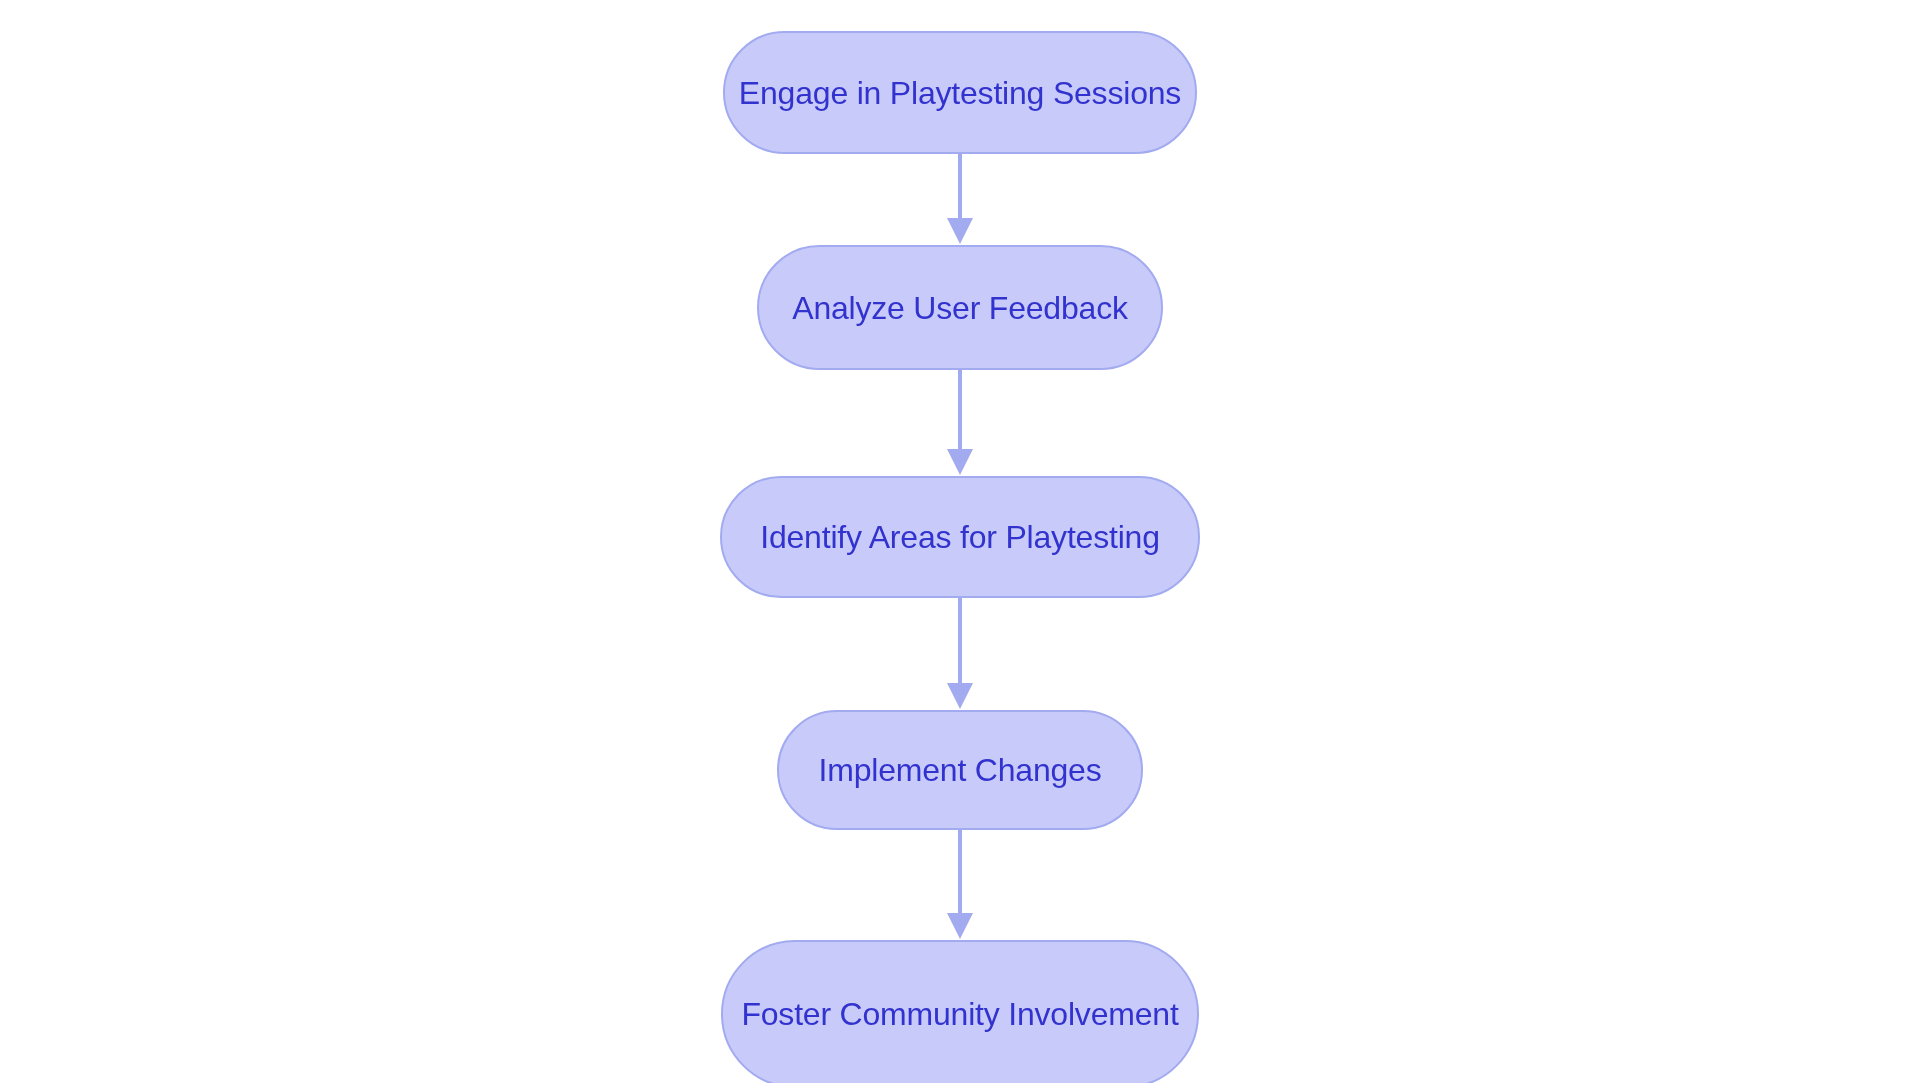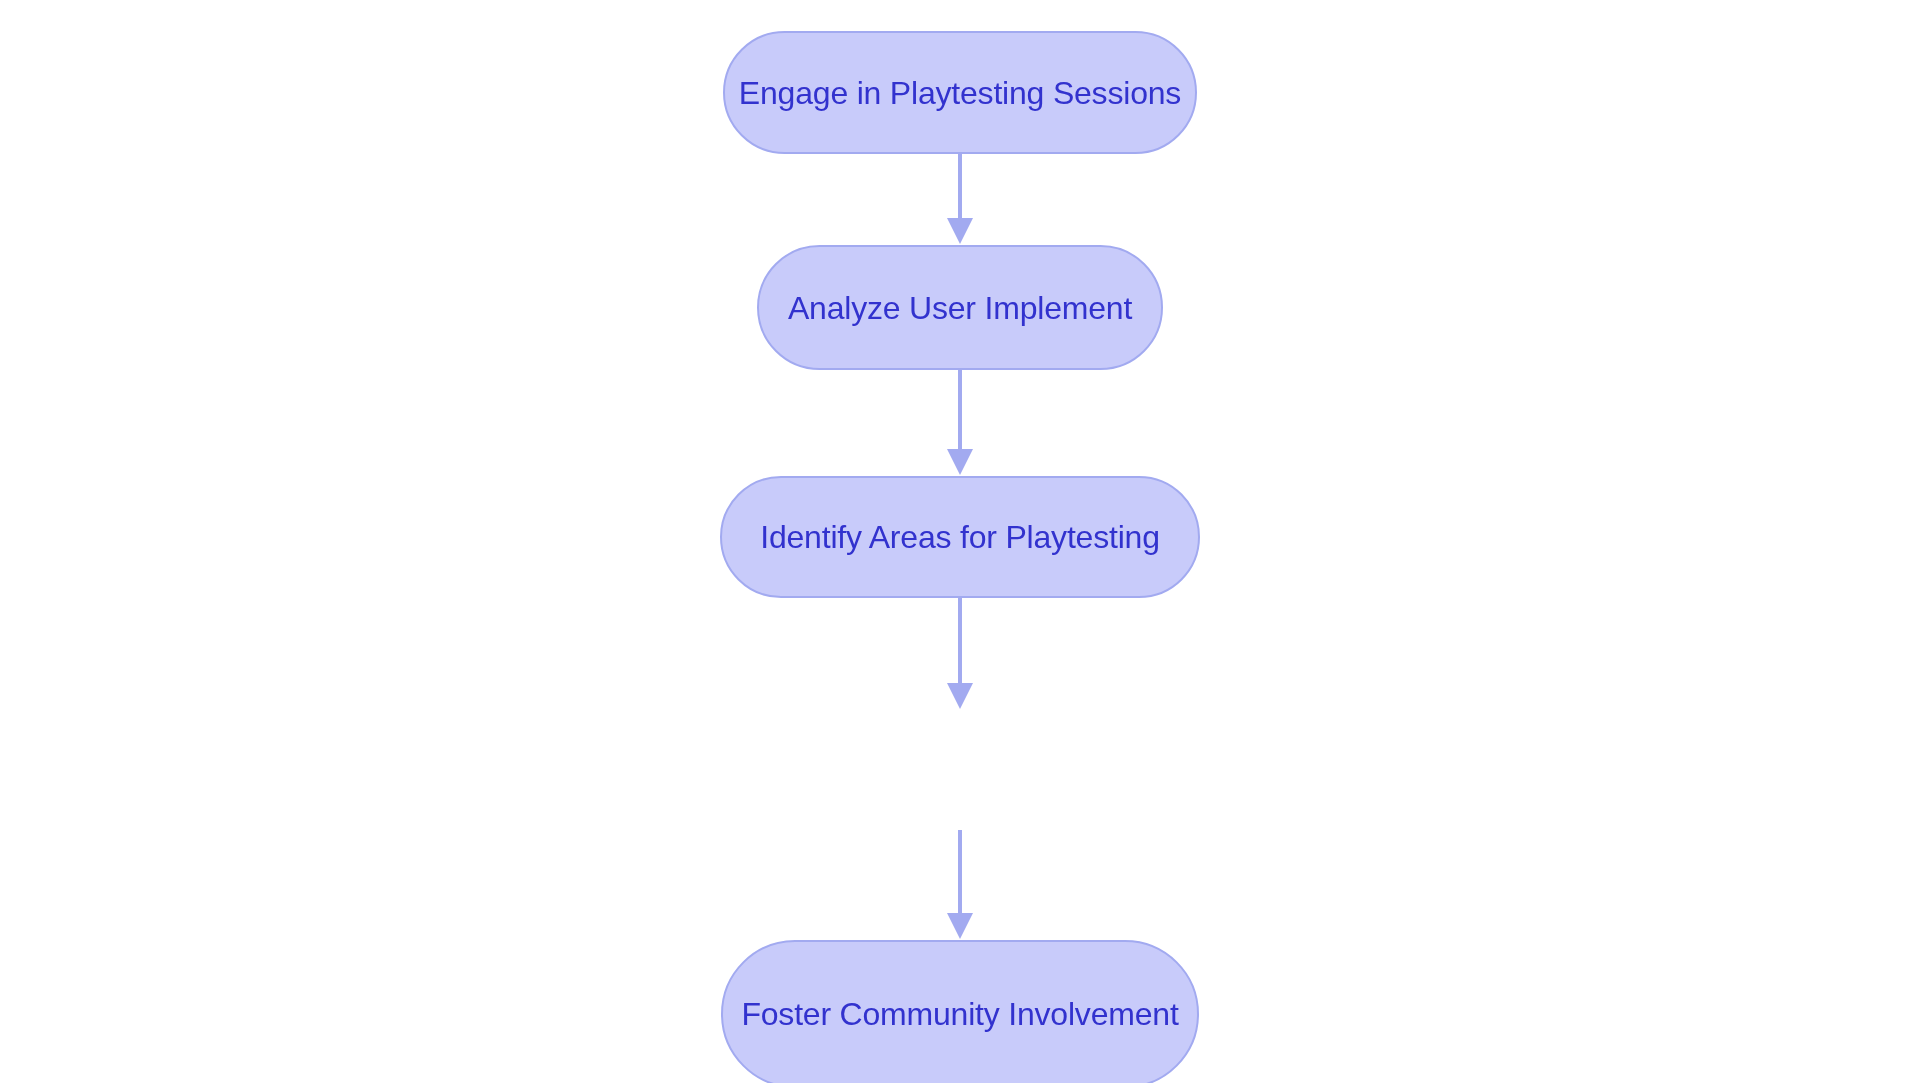--- a/index.html
+++ b/index.html
@@ -87,25 +87,28 @@
       <line x1="14" y1="0" x2="14" y2="86" stroke="#A2AAF0" stroke-width="4"></line>
       <polygon points="14,109 1,83 27,83" fill="#A2AAF0"></polygon>
     </svg>
   </div>
 
   <div class="flow-node" style="left:960px; top:15px; width:474px; height:123px;margin-top:16px;">
     <span class="flow-node-label">Engage in Playtesting Sessions</span>
   </div>
 
   <div class="flow-node" style="left:960px; top:245px; width:406px; height:125px;">
-    <span class="flow-node-label">Analyze User Implement</span>
+    <span class="flow-node-label">Analyze User Feedback</span>
   </div>
 
   <div class="flow-node" style="left:960px; top:476px; width:480px; height:122px;">
     <span class="flow-node-label">Identify Areas for Playtesting</span>
   </div>
 
+  <div class="flow-node" style="left:960px; top:710px; width:366px; height:120px;">
+    <span class="flow-node-label">Implement Changes</span>
+  </div>
 
   <div class="flow-node" style="left:960px; top:940px; width:478px; height:148px;text-align:center;">
     <span class="flow-node-label">Foster Community Involvement</span>
   </div>
 
 </div>
 
 </body></html>

